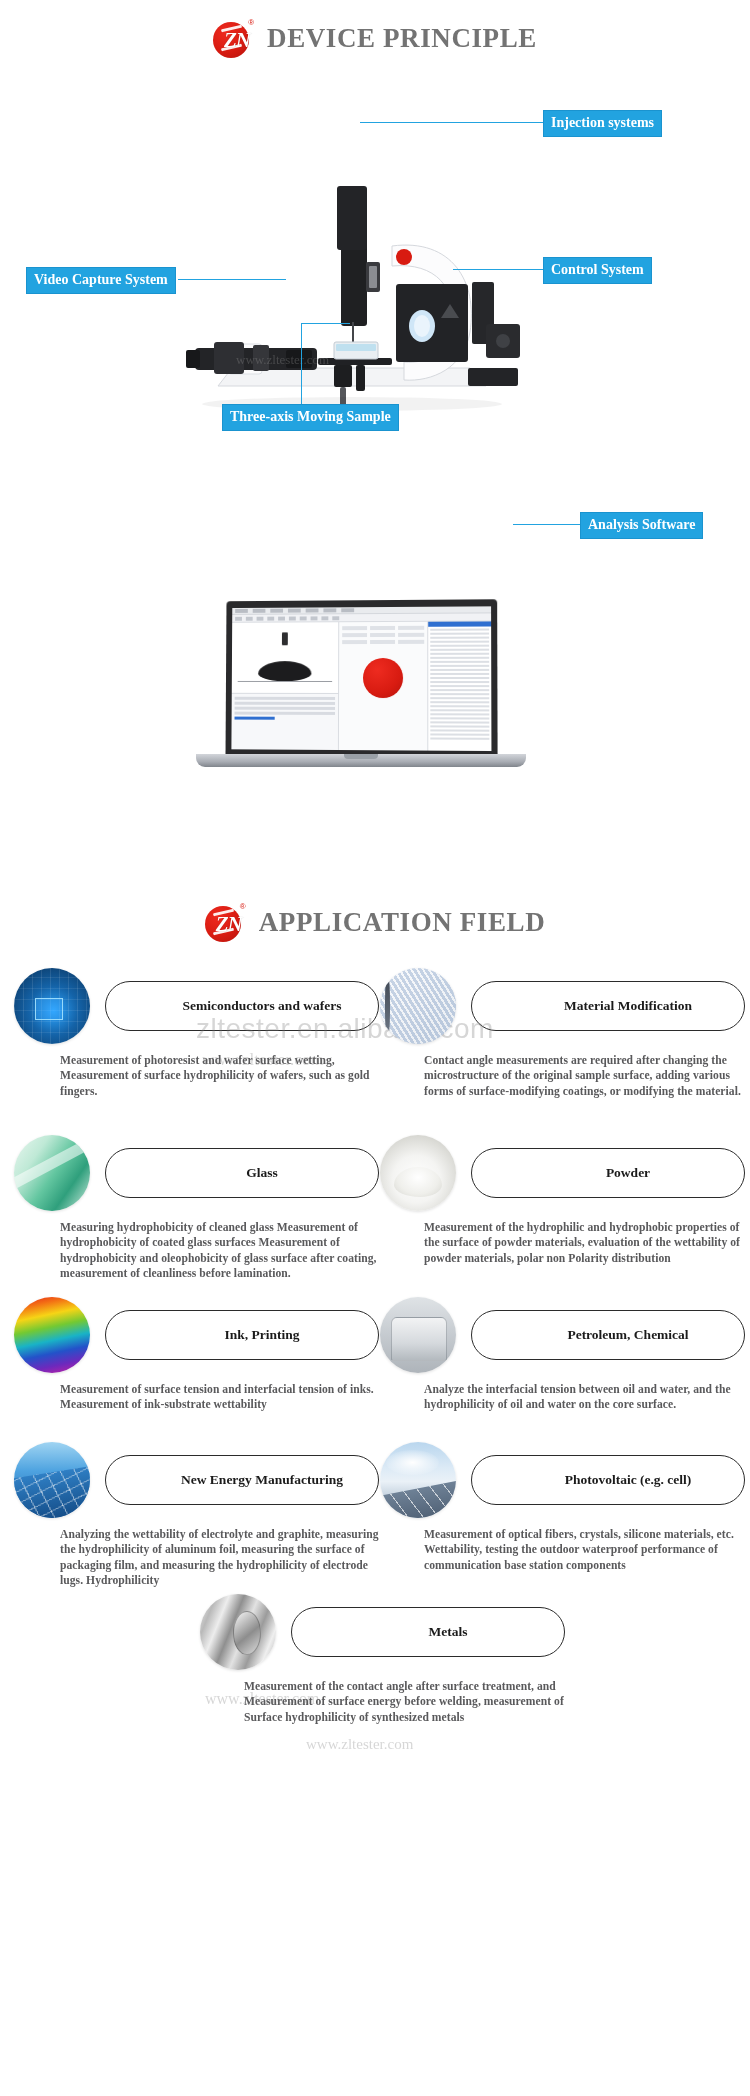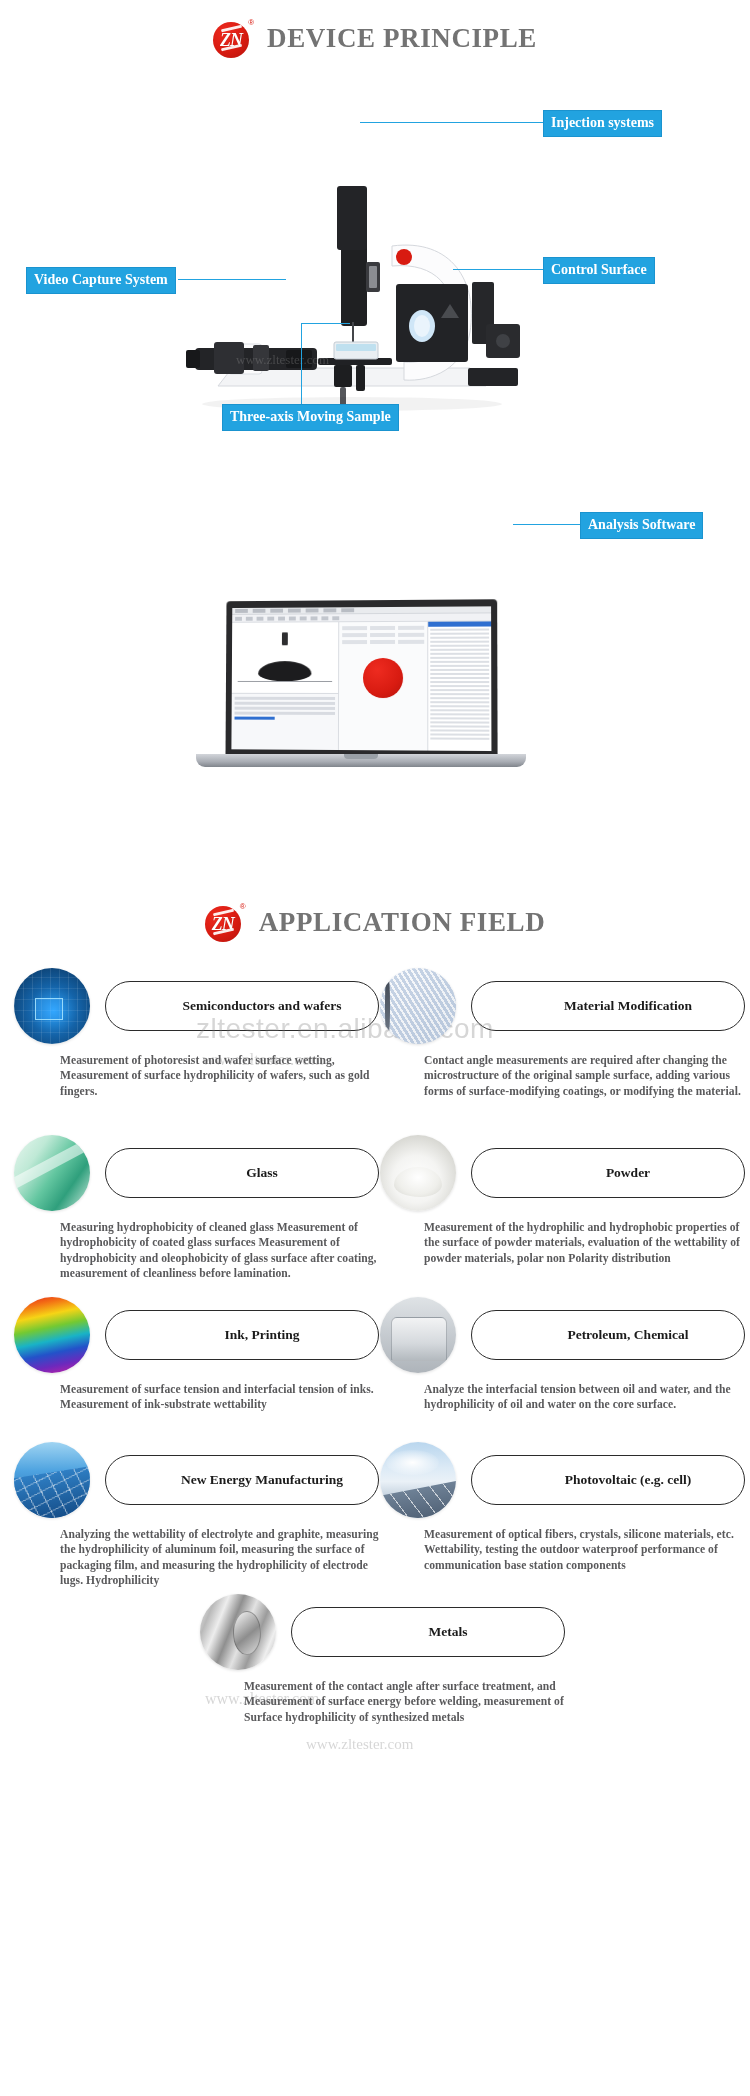--- a/index.html
+++ b/index.html
@@ -27,26 +27,26 @@
     position: relative;
     width: 40px; height: 40px;
     flex: 0 0 40px;
   }
   .brand-logo .disc {
     position: absolute; left: 0; top: 4px;
     width: 36px; height: 36px; border-radius: 50%;
     background: radial-gradient(circle at 36% 30%, #ee2b20 0%, #d81b11 55%, #b5130c 100%);
   }
   .brand-logo .mark {
-    position: absolute; left: 0; top: 4px; width: 36px; height: 36px;
+    position: absolute; left: 6px; top: 4px; width: 36px; height: 36px;
     display: flex; align-items: center; justify-content: center;
     color: #ffffff;
     font-family: "Liberation Serif", serif;
     font-weight: 700;
-    font-size: 18px;
+    font-size: 21px;
     font-style: italic;
     letter-spacing: -1px;
     text-shadow: 0 0 1px rgba(0,0,0,.25);
   }
   .brand-logo .slash {
     position: absolute;
     left: 8px; top: 9px;
     width: 21px; height: 3px;
     background: #ffffff;
     transform: rotate(-13deg);
@@ -433,21 +433,21 @@
     <ellipse cx="352" cy="318" rx="150" ry="7" fill="rgba(0,0,0,.05)"></ellipse>
   </svg>
 
   <div class="wm" id="wm-device">www.zltester.com</div>
 </div>
 
 <div class="leader h" id="leader-injection"></div>
 <div class="callout" id="callout-injection">Injection systems</div>
 
 <div class="leader h" id="leader-control"></div>
-<div class="callout" id="callout-control">Control Surface</div>
+<div class="callout" id="callout-control">Control System</div>
 
 <div class="leader h" id="leader-video"></div>
 <div class="callout" id="callout-video">Video Capture System</div>
 
 <div class="leader h" id="leader-threeaxis-h"></div>
 <div class="leader v" id="leader-threeaxis-v"></div>
 <div class="callout" id="callout-threeaxis">Three-axis Moving Sample</div>
 
 <div id="software-figure">
   <div class="laptop">

